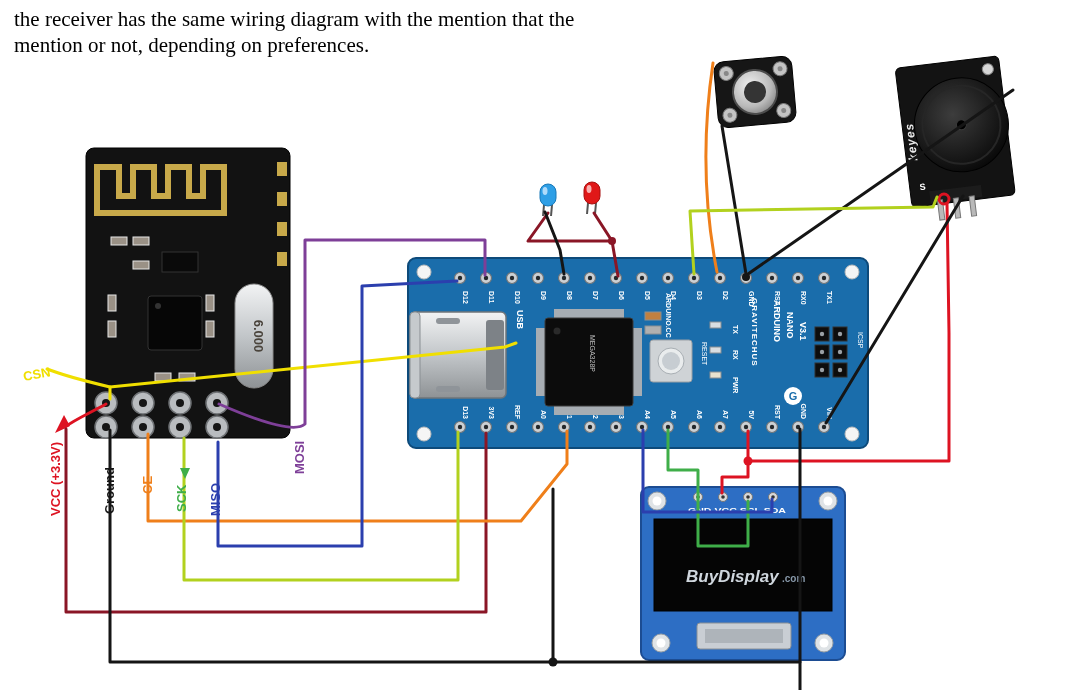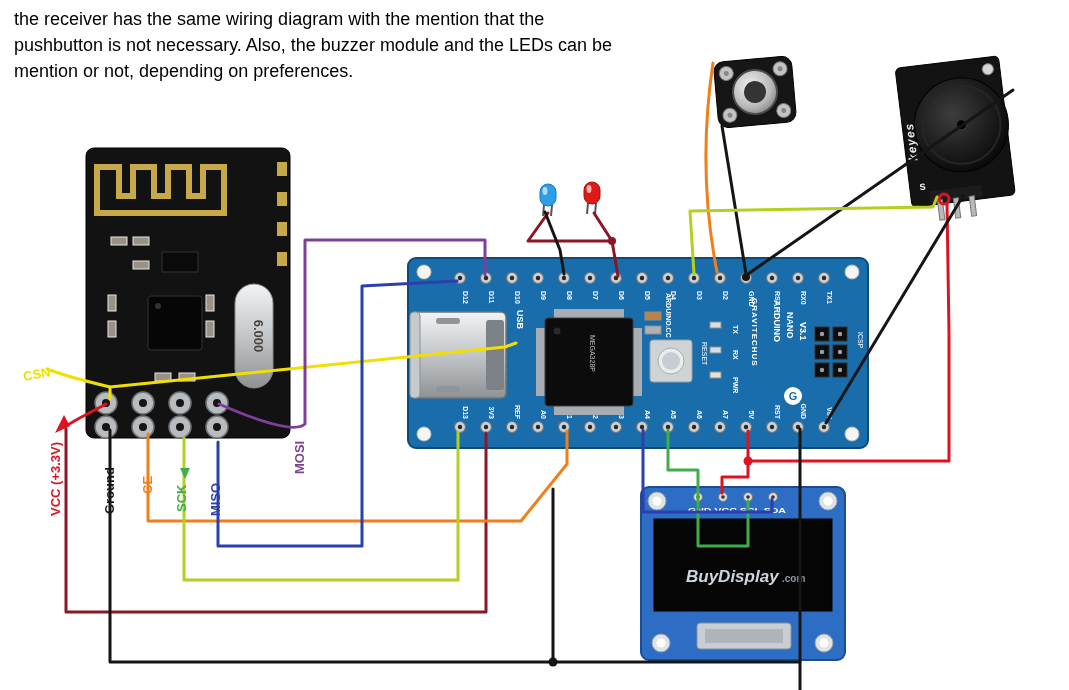--- a/index.html
+++ b/index.html
@@ -1,17 +1,17 @@
 <!DOCTYPE html>
 <html><head>
 <meta charset="utf-8">
 <style>
   html,body{margin:0;padding:0;background:#fff;}
   .stage{position:relative;width:1069px;height:690px;background:#fff;overflow:hidden;font-family:"Liberation Sans",sans-serif;}
-  .caption{position:absolute;left:14px;top:6px;font-size:18px;line-height:26px;color:#000;}
+  .caption{position:absolute;left:14px;top:6px;font-size:21px;line-height:26px;color:#000;font-family:Liberation Serif, serif;}
   svg{position:absolute;left:0;top:0;}
   .pinlbl{font-family:"Liberation Sans",sans-serif;font-weight:bold;font-size:7px;fill:#fff;}
   .silk{font-family:"Liberation Sans",sans-serif;fill:#fff;}
   .wire{fill:none;stroke-width:3;stroke-linecap:round;stroke-linejoin:round;}
   .siglbl{font-family:"Liberation Sans",sans-serif;font-weight:bold;font-size:13px;}
 </style>
 </head>
 <body>
 
 <div class="stage">
@@ -359,17 +359,16 @@
     <text class="siglbl" x="114" y="514" transform="rotate(-90 114 514)" fill="#151515">Ground</text>
     <text class="siglbl" x="152" y="494" transform="rotate(-90 152 494)" fill="#ef7f1a">CE</text>
     <text class="siglbl" x="186" y="512" transform="rotate(-90 186 512)" fill="#3fae49">SCK</text>
     <text class="siglbl" x="220" y="516" transform="rotate(-90 220 516)" fill="#2b3fae">MISO</text>
     <text class="siglbl" x="304" y="474" transform="rotate(-90 304 474)" fill="#7e3f98">MOSI</text>
   </g>
 </svg>
 
   <div class="caption">
     <div>the receiver has the same wiring diagram with the mention that the</div>
-    <div>pushbutton is not necessary. Also, the buzzer module and the LEDs can be</div>
     <div>mention or not, depending on preferences.</div>
   </div>
 
 </div>
 
 </body></html>

